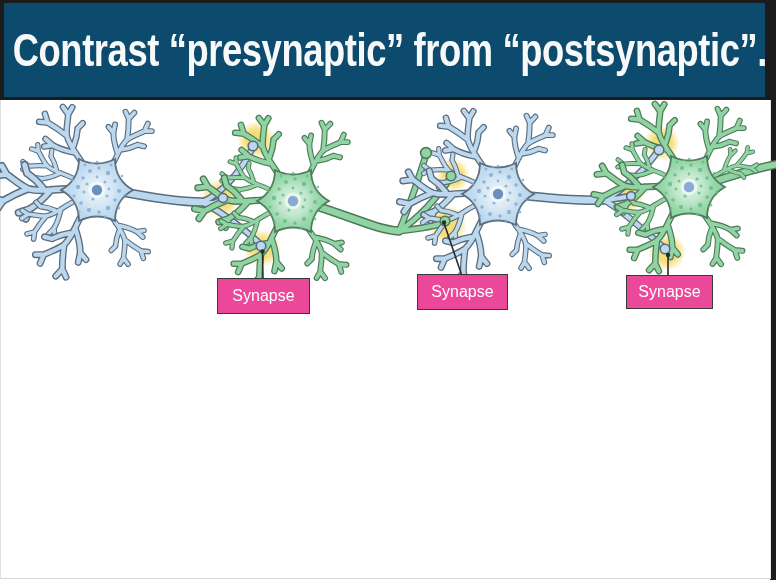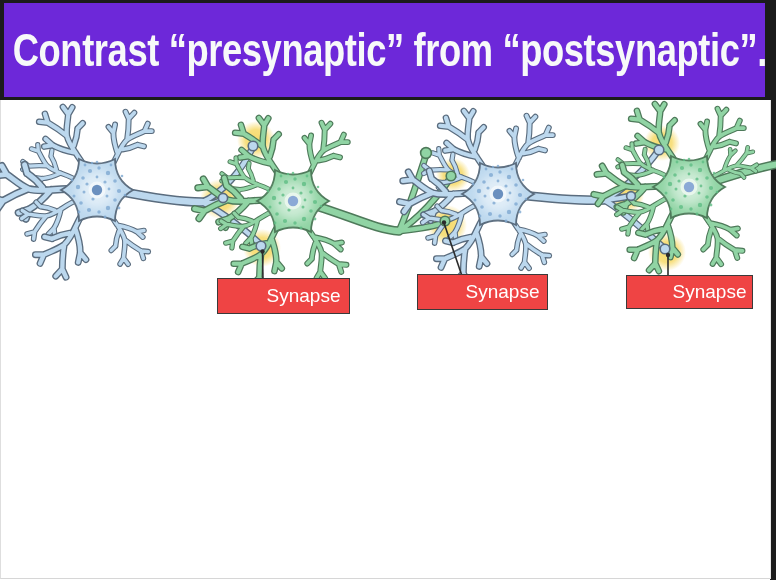--- a/index.html
+++ b/index.html
@@ -5,43 +5,42 @@
   html,body{margin:0;padding:0;}
   body{
     width:776px;height:580px;position:relative;overflow:hidden;
     background:#ffffff;font-family:"Liberation Sans",sans-serif;
   }
   
   .header-frame{position:absolute;left:0;top:0;width:776px;height:100px;background:#1b1b1b;}
   .right-edge{position:absolute;right:0;top:0;width:6px;height:580px;background:#1b1b1b;}
   .header{
     position:absolute;left:4px;top:3px;width:761px;height:94px;
-    background:#6d28d9;display:flex;align-items:center;overflow:hidden;
+    background:#0c4a6e;display:flex;align-items:center;overflow:hidden;
   }
   .slide-title{
     color:#f7f9f9;font-size:46px;font-weight:bold;white-space:nowrap;
     transform:scaleX(0.79);transform-origin:left center;
     padding-left:11px;letter-spacing:-0.5px;
   }
   .content{
     position:absolute;left:0;top:100px;width:769px;height:478px;background:#ffffff;
     border-left:1px solid #dedede;border-bottom:1px solid #d6d6d6;border-right:1px solid #e6e6e6;
   }
   .overlay{position:absolute;left:0;top:100px;width:776px;height:480px;}
   .overlay svg{position:absolute;left:0;top:0;}
   .blue{--fill:#bcd8ee;--edge:#5a6c7e;--dots:#7fa9d2;--nuc:#6b90bf;}
   .green{--fill:#90d4a4;--edge:#4e7a5a;--dots:#5fbe85;--nuc:#8ba9d6;}
   .axE{fill:none;stroke:var(--edge);stroke-linecap:round;stroke-linejoin:round;}
   .axF{fill:none;stroke:var(--fill);stroke-linecap:round;stroke-linejoin:round;}
   .bulb{fill:var(--fill);stroke:var(--edge);stroke-width:1.6;}
   .synapse-label{
-    position:absolute;background:#ef4444;color:#ffffff;font-size:19px;
+    position:absolute;background:#ec4899;color:#ffffff;font-size:16px;
     display:flex;align-items:center;justify-content:center;
     box-shadow:0 0 0 1px #3a3a3a;
-    padding-left:40px;
   }
 </style>
 </head>
 <body>
 
 <div class="header-frame"></div>
 <div class="right-edge"></div>
 
 <div class="header">
   <div class="slide-title">Contrast “presynaptic” from “postsynaptic”.</div>

